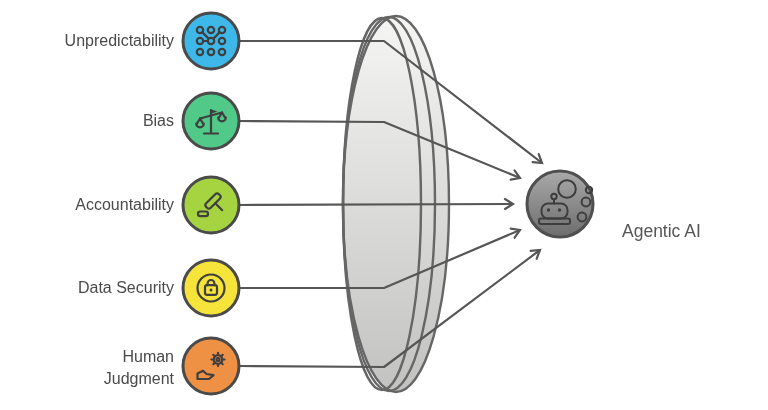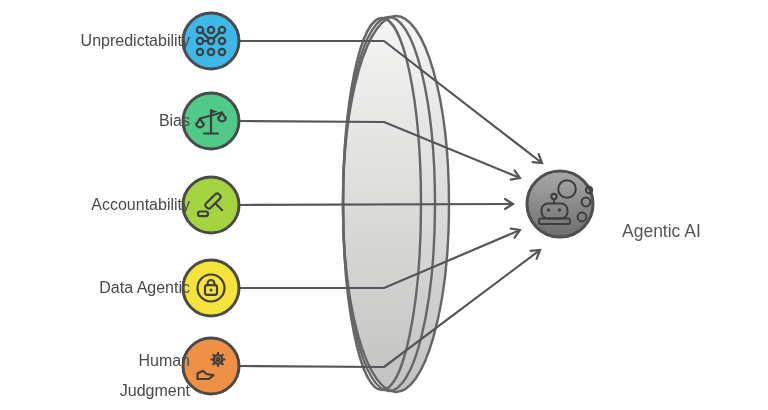--- a/index.html
+++ b/index.html
@@ -3,23 +3,23 @@
 <meta charset="utf-8">
 <style>
   html,body{margin:0;padding:0;background:#ffffff;}
   .stage{
     position:relative;width:768px;height:410px;background:#ffffff;overflow:hidden;
     font-family:"Liberation Sans",sans-serif;
   }
   .stage svg{position:absolute;left:0;top:0;}
   .row-label{
     position:absolute;left:0;width:174px;text-align:right;
-    font-size:16px;line-height:20px;color:#4a4a4a;white-space:pre-line;padding-left:16px;
+    font-size:16px;line-height:20px;color:#4a4a4a;white-space:pre-line;
   }
-  .row-label.two-line{line-height:30px;}
+  .row-label.two-line{line-height:22px;}
   .target-label{
     position:absolute;left:622px;top:192px;
     font-size:17.5px;line-height:24px;color:#565656;margin-top:27px;
   }
 </style>
 </head>
 <body>
 
 <div class="stage">
 
@@ -130,19 +130,19 @@
           <circle cx="4.5" cy="1" r="1.7" fill="#3d3d3d" stroke="none"></circle>
           <rect x="-16" y="9.5" width="31" height="5.5" rx="2"></rect>
         </g>
       </g>
     </g>
   </svg>
 
   <div class="row-label" style="top:31px">Unpredictability</div>
   <div class="row-label" style="top:195px">Accountability</div>
   <div class="row-label" style="top:111px">Bias</div>
-  <div class="row-label" style="top:278px">Data Agentic</div>
+  <div class="row-label" style="top:278px">Data Security</div>
   <div class="row-label two-line" style="top:346px">Human
 Judgment</div>
 
   <div class="target-label">Agentic AI</div>
 
 </div>
 
 </body></html>

